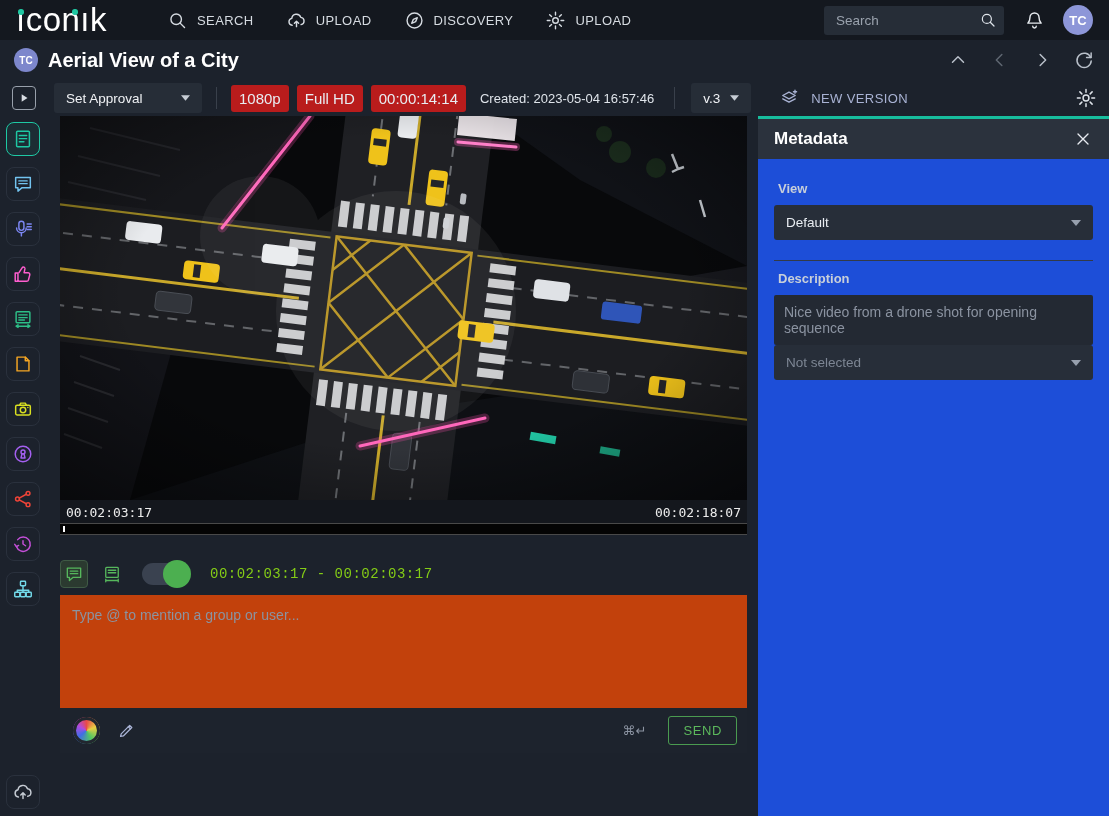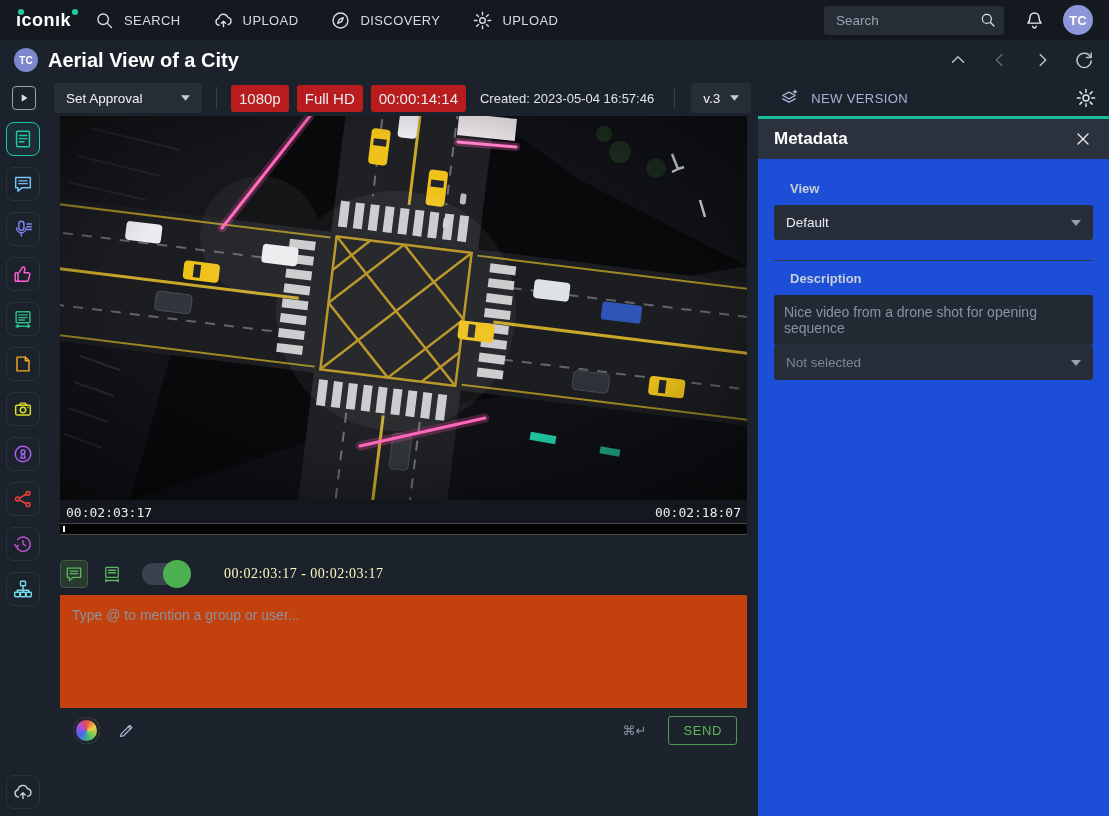--- a/index.html
+++ b/index.html
@@ -6,21 +6,21 @@
   html,body { background:#10141a; }
   .app {
     position:relative; width:1109px; height:816px; overflow:hidden;
     background:#1c222c; font-family:"Liberation Sans", sans-serif; color:#e8ecf1;
   }
   svg.ic { display:block; fill:none; stroke:currentColor; stroke-width:1.6; stroke-linecap:round; stroke-linejoin:round; }
   svg.cd { display:block; fill:currentColor; stroke:none; }
 
   
   .topnav { height:40px; background:#14181f; display:flex; align-items:center; padding:0 16px; }
-  .logo { position:relative; font-size:18px; font-weight:700; color:#fff; letter-spacing:.5px; line-height:40px; margin-right:23px; }
+  .logo { position:relative; font-size:33px; font-weight:400; color:#fff; letter-spacing:.5px; line-height:40px; margin-right:60px; }
   .logo .dot { position:absolute; top:9px; width:5.5px; height:5.5px; border-radius:50%; background:#1fc7a2; }
   .logo .d1 { left:2px; } .logo .d2 { left:56px; }
   .nav-item { display:flex; align-items:center; gap:9px; margin-right:32px; color:#d6dbe1; font-size:13px; letter-spacing:.4px; cursor:pointer; }
   .nav-item svg { width:21px; height:21px; }
   .nav-right { margin-left:auto; display:flex; align-items:center; }
   .searchbox { position:relative; width:180px; height:29px; }
   .searchbox input { width:100%; height:100%; background:#262d37; border:none; border-radius:3px; color:#e8ecf1; font-size:13.5px; padding:0 30px 0 12px; font-family:"Liberation Sans", sans-serif; outline:none; }
   .searchbox input::placeholder { color:#9aa2ad; }
   .searchbox .mag { position:absolute; right:7px; top:5px; width:18px; height:18px; color:#dfe4ea; }
   .bell { width:21px; height:21px; color:#e8ecf1; margin:0 18px 0 20px; }
@@ -64,21 +64,21 @@
   .tc-row { display:flex; justify-content:space-between; padding:5px 6px 3px; font-family:"DejaVu Sans Mono", monospace; font-size:13px; color:#ececec; }
   .timeline { position:relative; height:12px; background:#040404; border-top:1px solid rgba(255,255,255,.28); border-bottom:1px solid rgba(255,255,255,.28); cursor:pointer; }
   .playhead { position:absolute; left:3px; top:2px; bottom:2px; width:2px; background:#fff; }
 
   .comment-controls { margin-top:24px; display:flex; align-items:center; gap:10px; height:30px; }
   .c-tile { width:28px; height:28px; border-radius:4px; display:flex; align-items:center; justify-content:center; color:#56b75c; cursor:pointer; }
   .c-tile svg { width:20px; height:20px; }
   .c-tile.selected { background:#2b3a30; border:1px solid #3f5a45; }
   .toggle { position:relative; width:46px; height:22px; border-radius:11px; background:#3a4250; margin:0 6px; cursor:pointer; }
   .toggle .knob { position:absolute; right:-3px; top:-3px; width:28px; height:28px; border-radius:50%; background:#4caf50; }
-  .range-text { font-family:Liberation Serif, serif; font-size:14px; color:#fef9c3; letter-spacing:.5px; margin-left:20px; }
+  .range-text { font-family:Liberation Mono, monospace; font-size:14px; color:#84cc16; letter-spacing:.5px; margin-left:6px; }
 
   .comment-box { margin-top:6px; }
   .comment-box textarea {
     display:block; width:687px; height:113px; background:#c2410c; border:none; resize:none; outline:none;
     color:#e8ecf1; font-size:14px; padding:12px; font-family:"Liberation Sans", sans-serif;
   }
   .comment-box textarea::placeholder { color:#8b93a1; }
   .comment-foot { height:45px; background:#1d232d; display:flex; align-items:center; padding:0 10px; }
   .colorwheel { width:27px; height:27px; border-radius:50%; margin-left:3px; cursor:pointer;
     background:conic-gradient(#e84a4a,#e8cf43 70deg,#52c862 150deg,#3f6de8 230deg,#b04ae0 300deg,#e84a4a);
@@ -87,21 +87,21 @@
   .shortcut { margin-left:auto; color:#8b93a1; font-size:13px; }
   .send-btn { margin-left:22px; background:transparent; border:1px solid #4a9b50; color:#5cb85c; border-radius:3px;
     padding:6px 14px; font-size:13px; letter-spacing:.6px; font-family:"Liberation Sans", sans-serif; cursor:pointer; }
 
   
   .meta-panel { width:351px; height:100%; margin-left:11px; background:#1d4ed8; border-top:3px solid #17bd9d; display:flex; flex-direction:column; }
   .meta-head { height:40px; background:#2b323d; display:flex; align-items:center; padding:0 16px; }
   .meta-title { font-size:17px; font-weight:700; color:#fff; }
   .meta-close { margin-left:auto; width:20px; height:20px; color:#e8ecf1; cursor:pointer; }
   .meta-body { padding:12px 16px; }
-  .f-label { font-size:13px; font-weight:700; color:#c8cfd9; margin:10px 16px 9px; }
+  .f-label { font-size:13px; font-weight:700; color:#c8cfd9; margin:10px 4px 9px; }
   .f-select { height:35px; background:#272e39; border-radius:3px; display:flex; align-items:center; padding:0 12px; font-size:13.5px; color:#e9edf2; cursor:pointer; }
   .f-select .cd { width:10px; height:6px; color:#97a0ae; margin-left:auto; }
   .f-select.muted { color:#7d8694; }
   .h-div { height:1px; background:#333a46; margin:20px 0 8px; }
   .f-value { font-size:14px; color:#8b93a1; background:#232933; border-radius:2px; padding:9px 10px; }
 </style>
 </head>
 <body>
 
 <div class="app">

